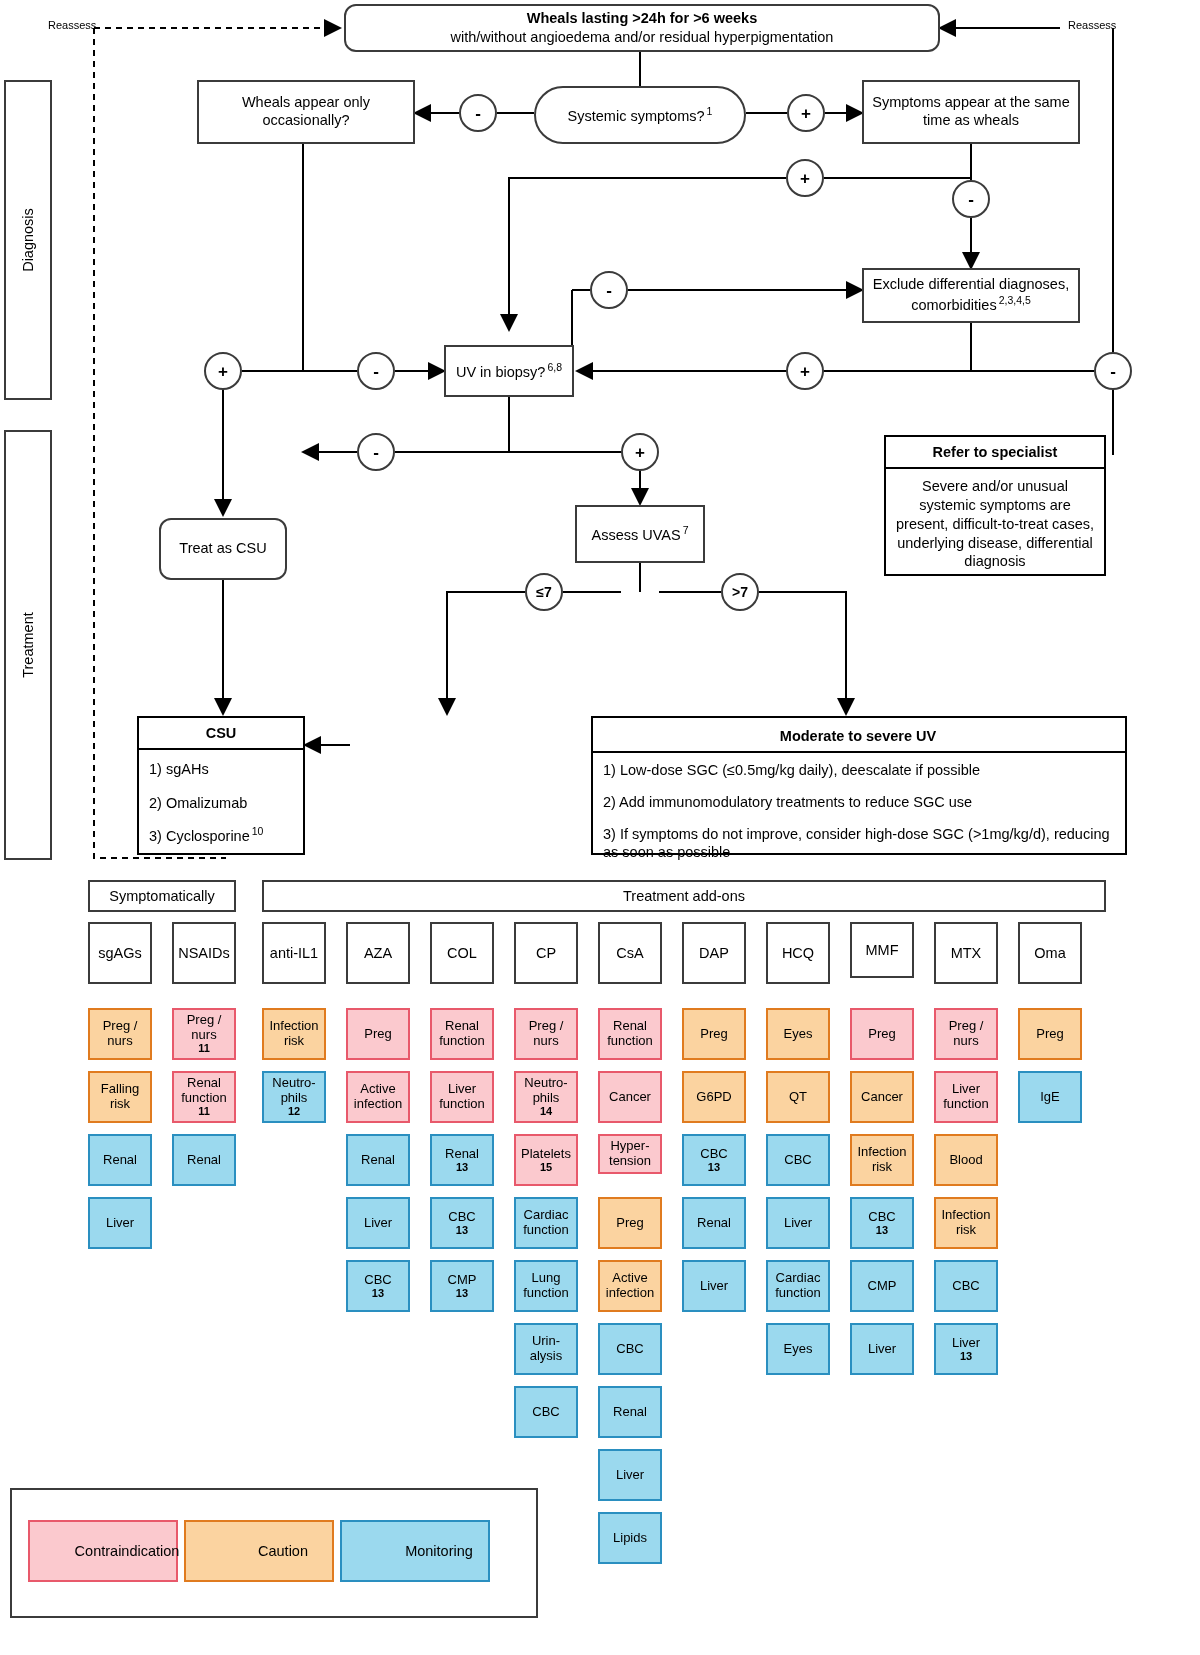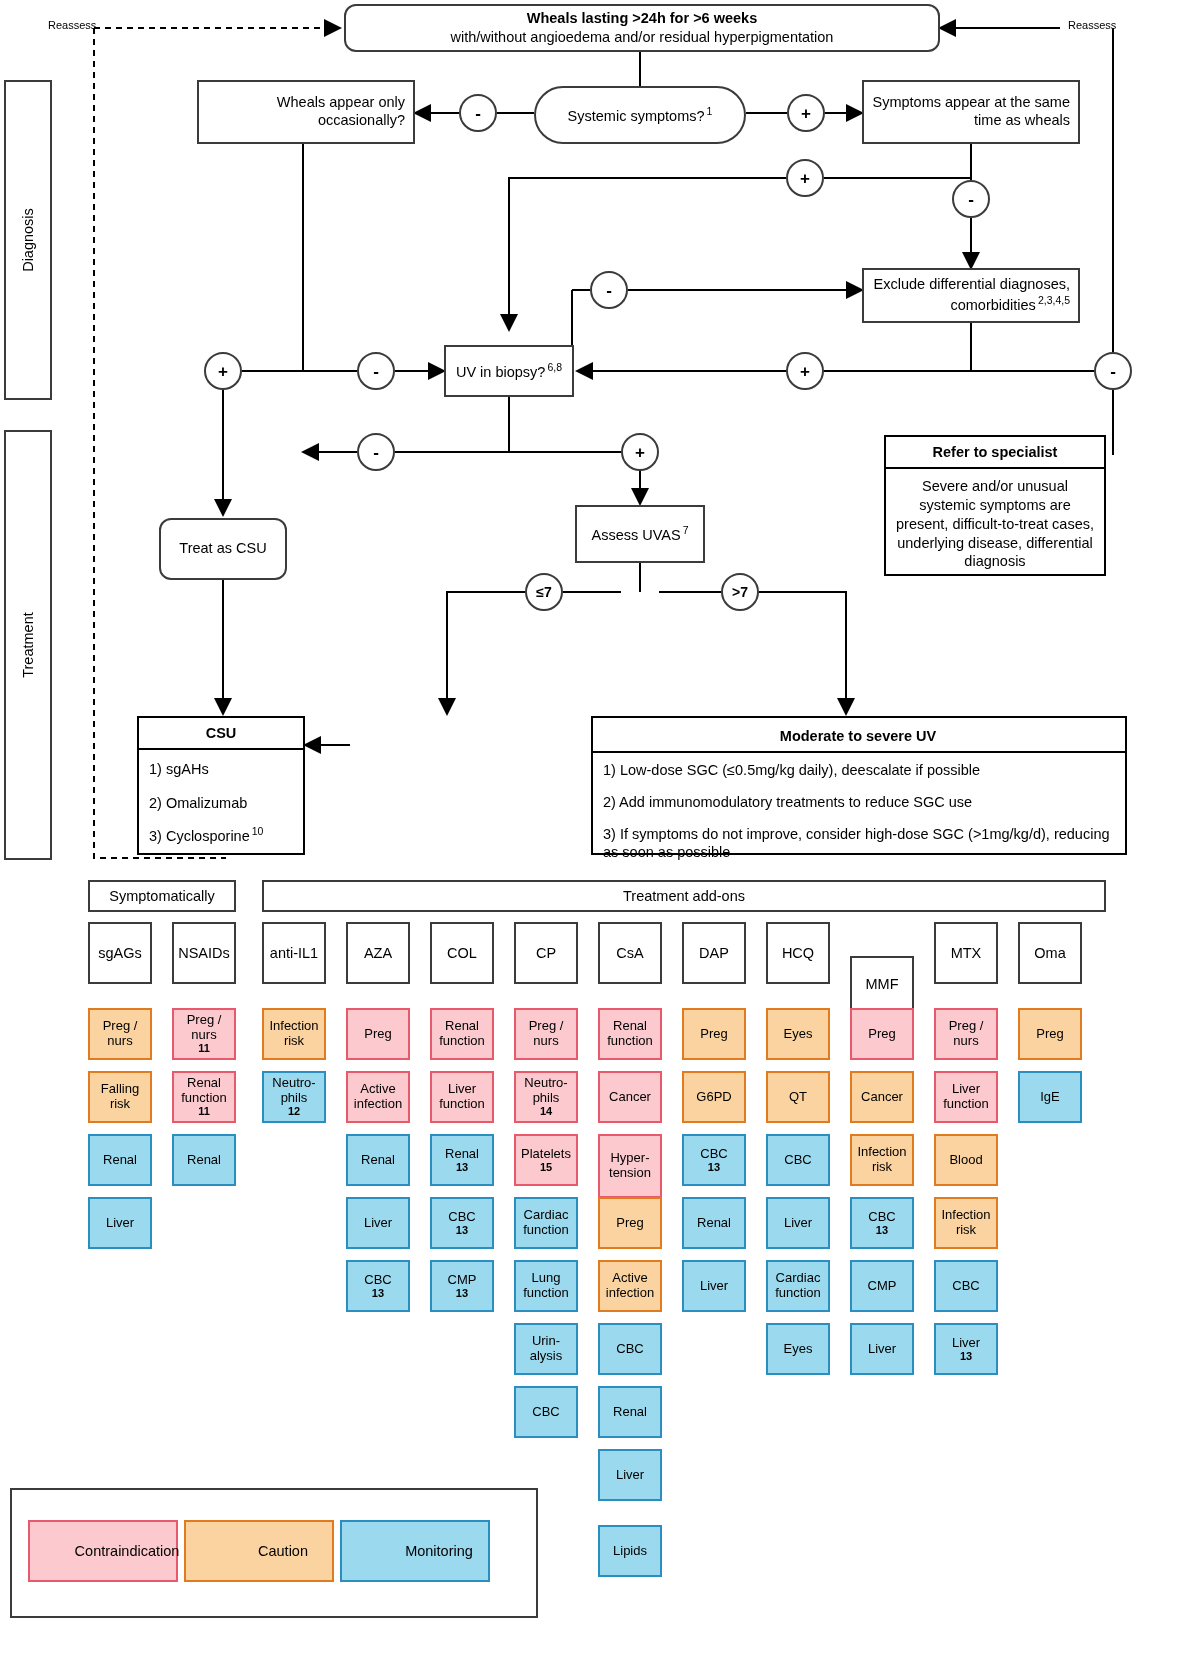--- a/index.html
+++ b/index.html
@@ -10,21 +10,21 @@
     font-family:"Liberation Sans", sans-serif;
     color:#000;
     overflow:hidden;
   }
   #canvas { position:absolute; inset:0; }
   svg.wires { position:absolute; left:0; top:0; width:1200px; height:1655px; pointer-events:none; }
 
   .node {
     position:absolute; border:2px solid #3b3b3b; background:#fff;
     display:flex; align-items:center; justify-content:center;
-    text-align:right; line-height:1.22; font-size:14.5px; padding:4px 8px;
+    text-align:center; line-height:1.22; font-size:14.5px; padding:4px 8px;
   }
   .node.rounded { border-radius:12px; }
   .node b { font-weight:bold; }
   .sup { font-size:10.5px; vertical-align:super; margin-left:2px; }
 
   .circ {
     position:absolute; width:38px; height:38px; border-radius:50%;
     border:2px solid #3b3b3b; background:#fff;
     display:flex; align-items:center; justify-content:center;
     font-size:17px; font-weight:bold; line-height:1;
@@ -318,39 +318,39 @@
       <div class="cell c-monitor" style="left: 514px; top: 1386px; width: 64px; height: 52px;">
         <div>CBC</div>
       </div>
       <div class="colhdr" style="left: 598px; top: 922px; width: 64px; height: 62px;">CsA</div>
       <div class="cell c-contra" style="left: 598px; top: 1008px; width: 64px; height: 52px;">
         <div>Renal function</div>
       </div>
       <div class="cell c-contra" style="left: 598px; top: 1071px; width: 64px; height: 52px;">
         <div>Cancer</div>
       </div>
-      <div class="cell c-contra" style="left: 598px; top: 1134px; width: 64px; height: 64px;">
+      <div class="cell c-contra" style="left: 598px; top: 1134px; width: 64px; height: 40px;">
         <div>Hyper-tension</div>
       </div>
       <div class="cell c-caution" style="left: 598px; top: 1197px; width: 64px; height: 52px;">
         <div>Preg</div>
       </div>
       <div class="cell c-caution" style="left: 598px; top: 1260px; width: 64px; height: 52px;">
         <div>Active infection</div>
       </div>
       <div class="cell c-monitor" style="left: 598px; top: 1323px; width: 64px; height: 52px;">
         <div>CBC</div>
       </div>
       <div class="cell c-monitor" style="left: 598px; top: 1386px; width: 64px; height: 52px;">
         <div>Renal</div>
       </div>
       <div class="cell c-monitor" style="left: 598px; top: 1449px; width: 64px; height: 52px;">
         <div>Liver</div>
       </div>
-      <div class="cell c-monitor" style="left: 598px; top: 1512px; width: 64px; height: 52px; margin-top: 13px;">
+      <div class="cell c-monitor" style="left: 598px; top: 1512px; width: 64px; height: 52px;">
         <div>Lipids</div>
       </div>
       <div class="colhdr" style="left: 682px; top: 922px; width: 64px; height: 62px;">DAP</div>
       <div class="cell c-caution" style="left: 682px; top: 1008px; width: 64px; height: 52px;">
         <div>Preg</div>
       </div>
       <div class="cell c-caution" style="left: 682px; top: 1071px; width: 64px; height: 52px;">
         <div>G6PD</div>
       </div>
       <div class="cell c-monitor" style="left: 682px; top: 1134px; width: 64px; height: 52px;">
@@ -374,21 +374,21 @@
       </div>
       <div class="cell c-monitor" style="left: 766px; top: 1197px; width: 64px; height: 52px;">
         <div>Liver</div>
       </div>
       <div class="cell c-monitor" style="left: 766px; top: 1260px; width: 64px; height: 52px;">
         <div>Cardiac function</div>
       </div>
       <div class="cell c-monitor" style="left: 766px; top: 1323px; width: 64px; height: 52px;">
         <div>Eyes</div>
       </div>
-      <div class="colhdr" style="left: 850px; top: 956px; width: 64px; height: 56px;">MMF</div>
+      <div class="colhdr" style="left: 850px; top: 922px; width: 64px; height: 56px;">MMF</div>
       <div class="cell c-contra" style="left: 850px; top: 1008px; width: 64px; height: 52px;">
         <div>Preg</div>
       </div>
       <div class="cell c-caution" style="left: 850px; top: 1071px; width: 64px; height: 52px;">
         <div>Cancer</div>
       </div>
       <div class="cell c-caution" style="left: 850px; top: 1134px; width: 64px; height: 52px;">
         <div>Infection risk</div>
       </div>
       <div class="cell c-monitor" style="left: 850px; top: 1197px; width: 64px; height: 52px;">

